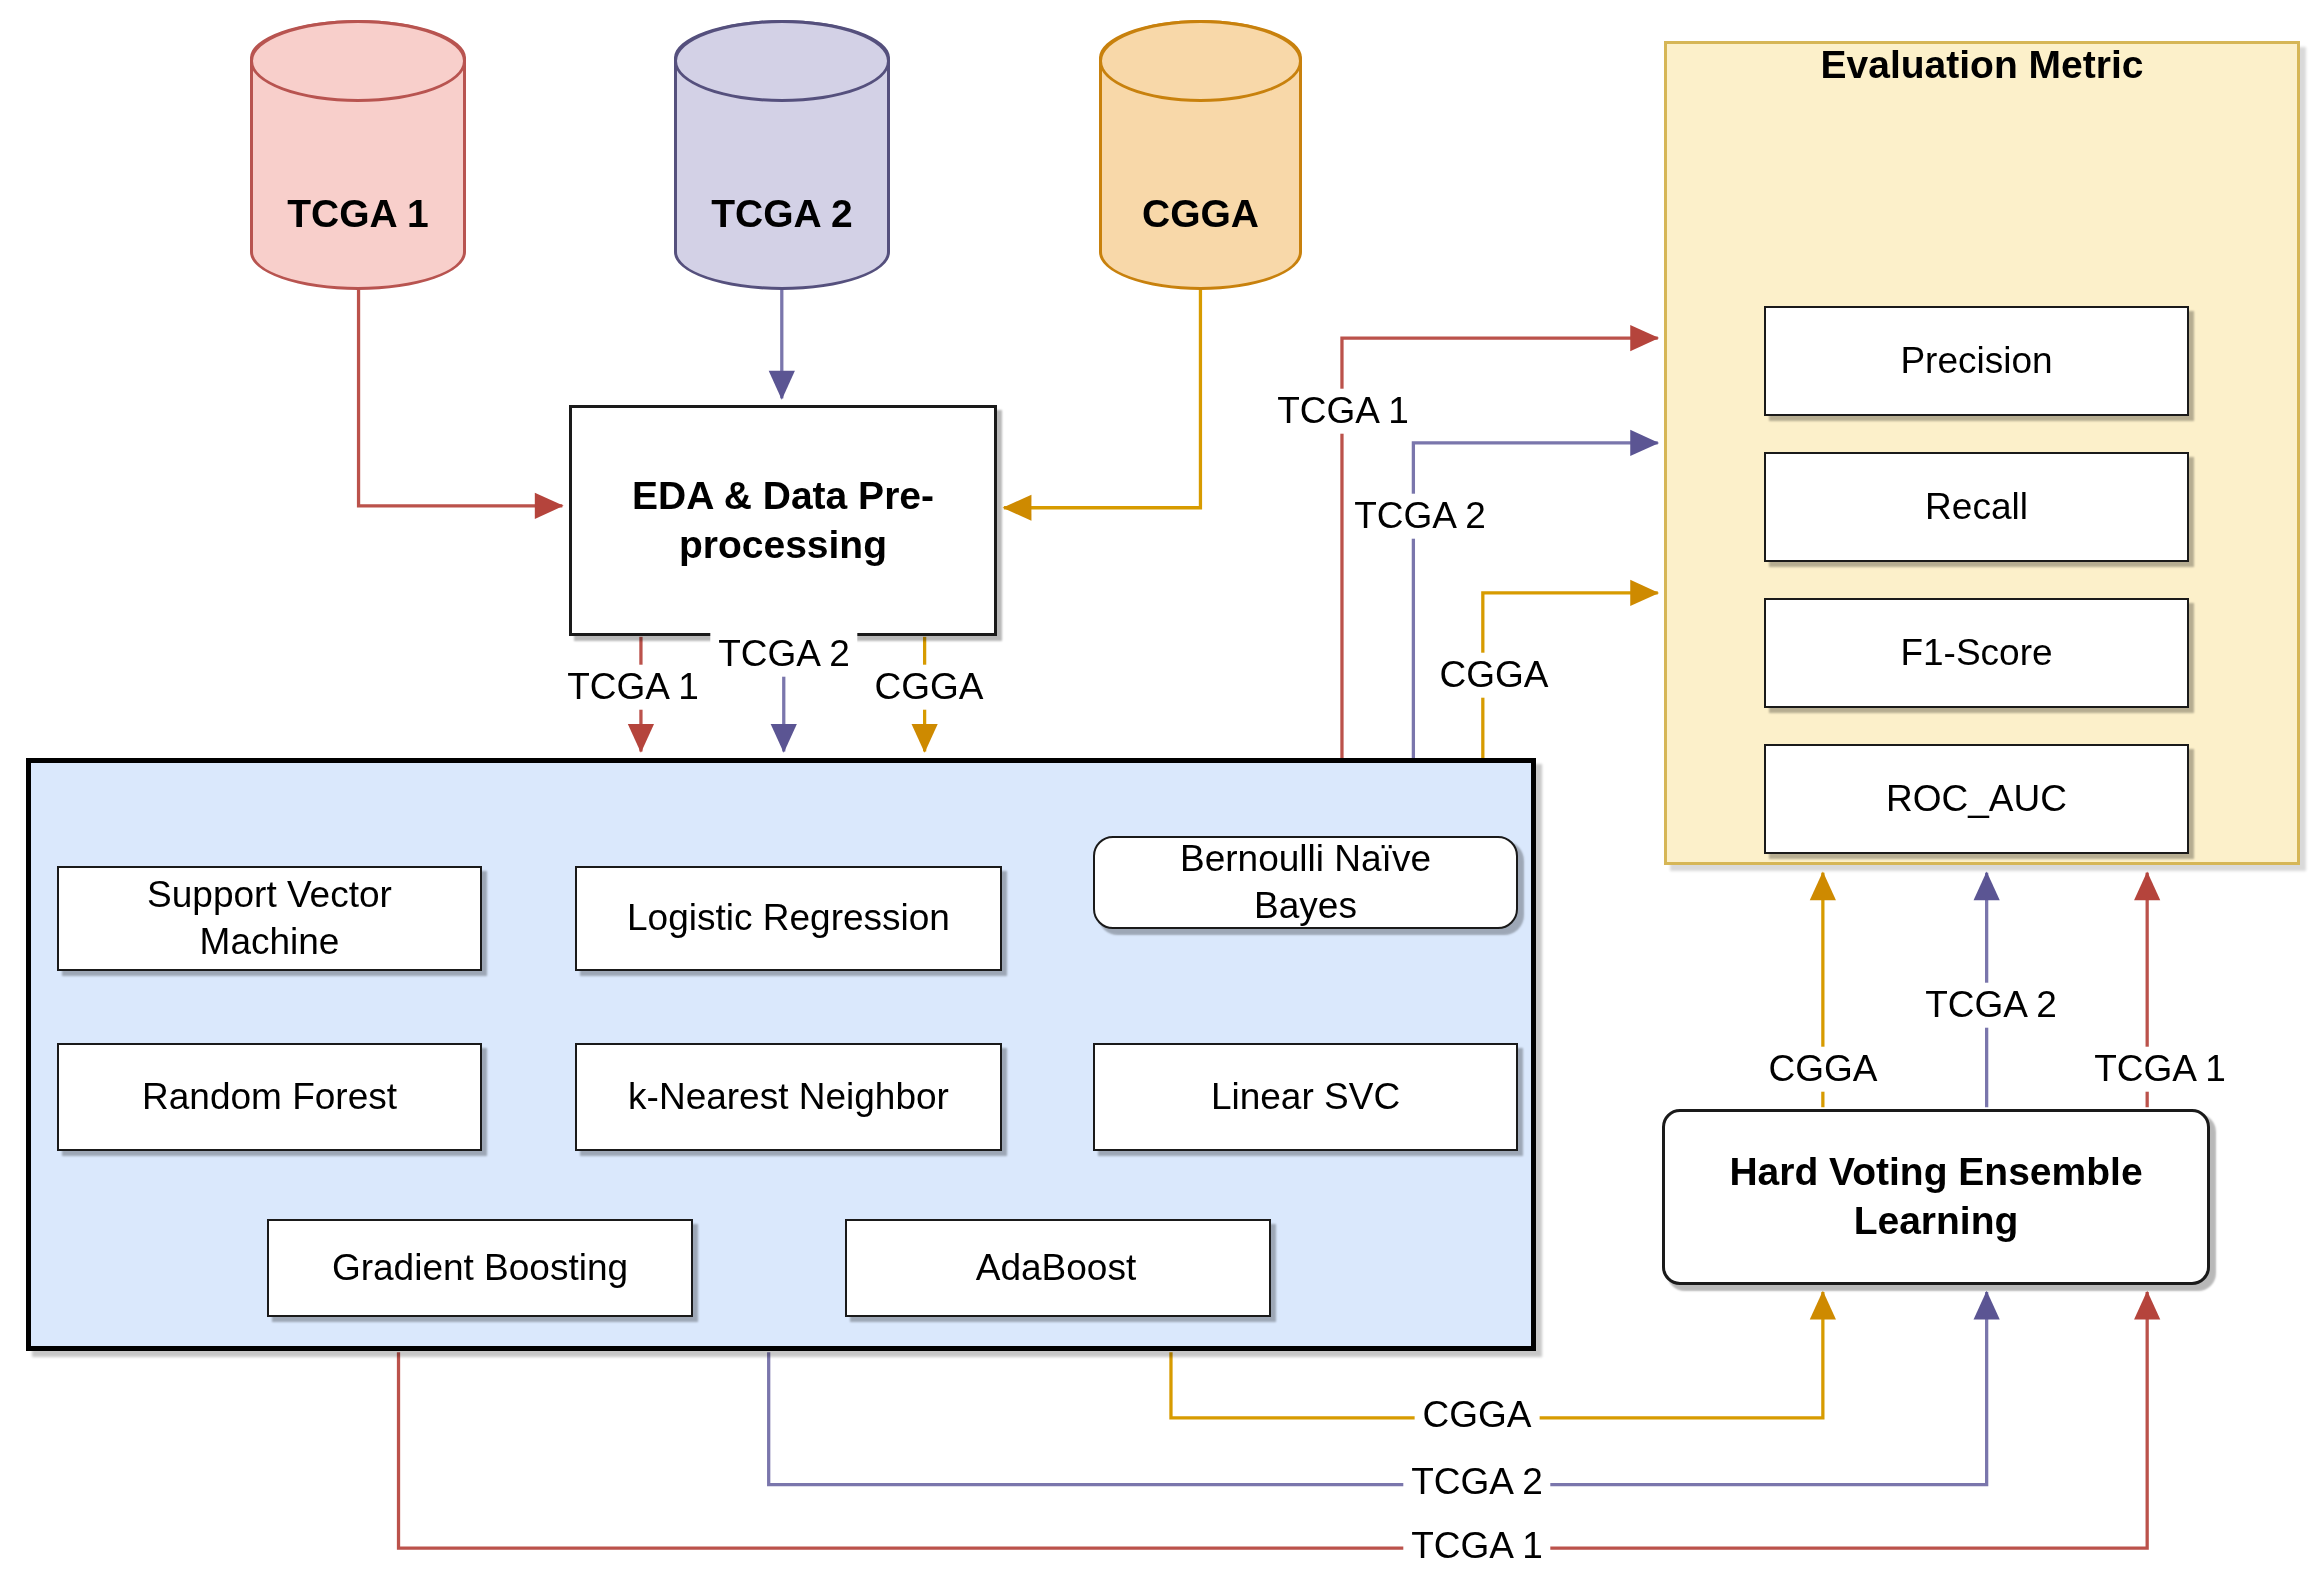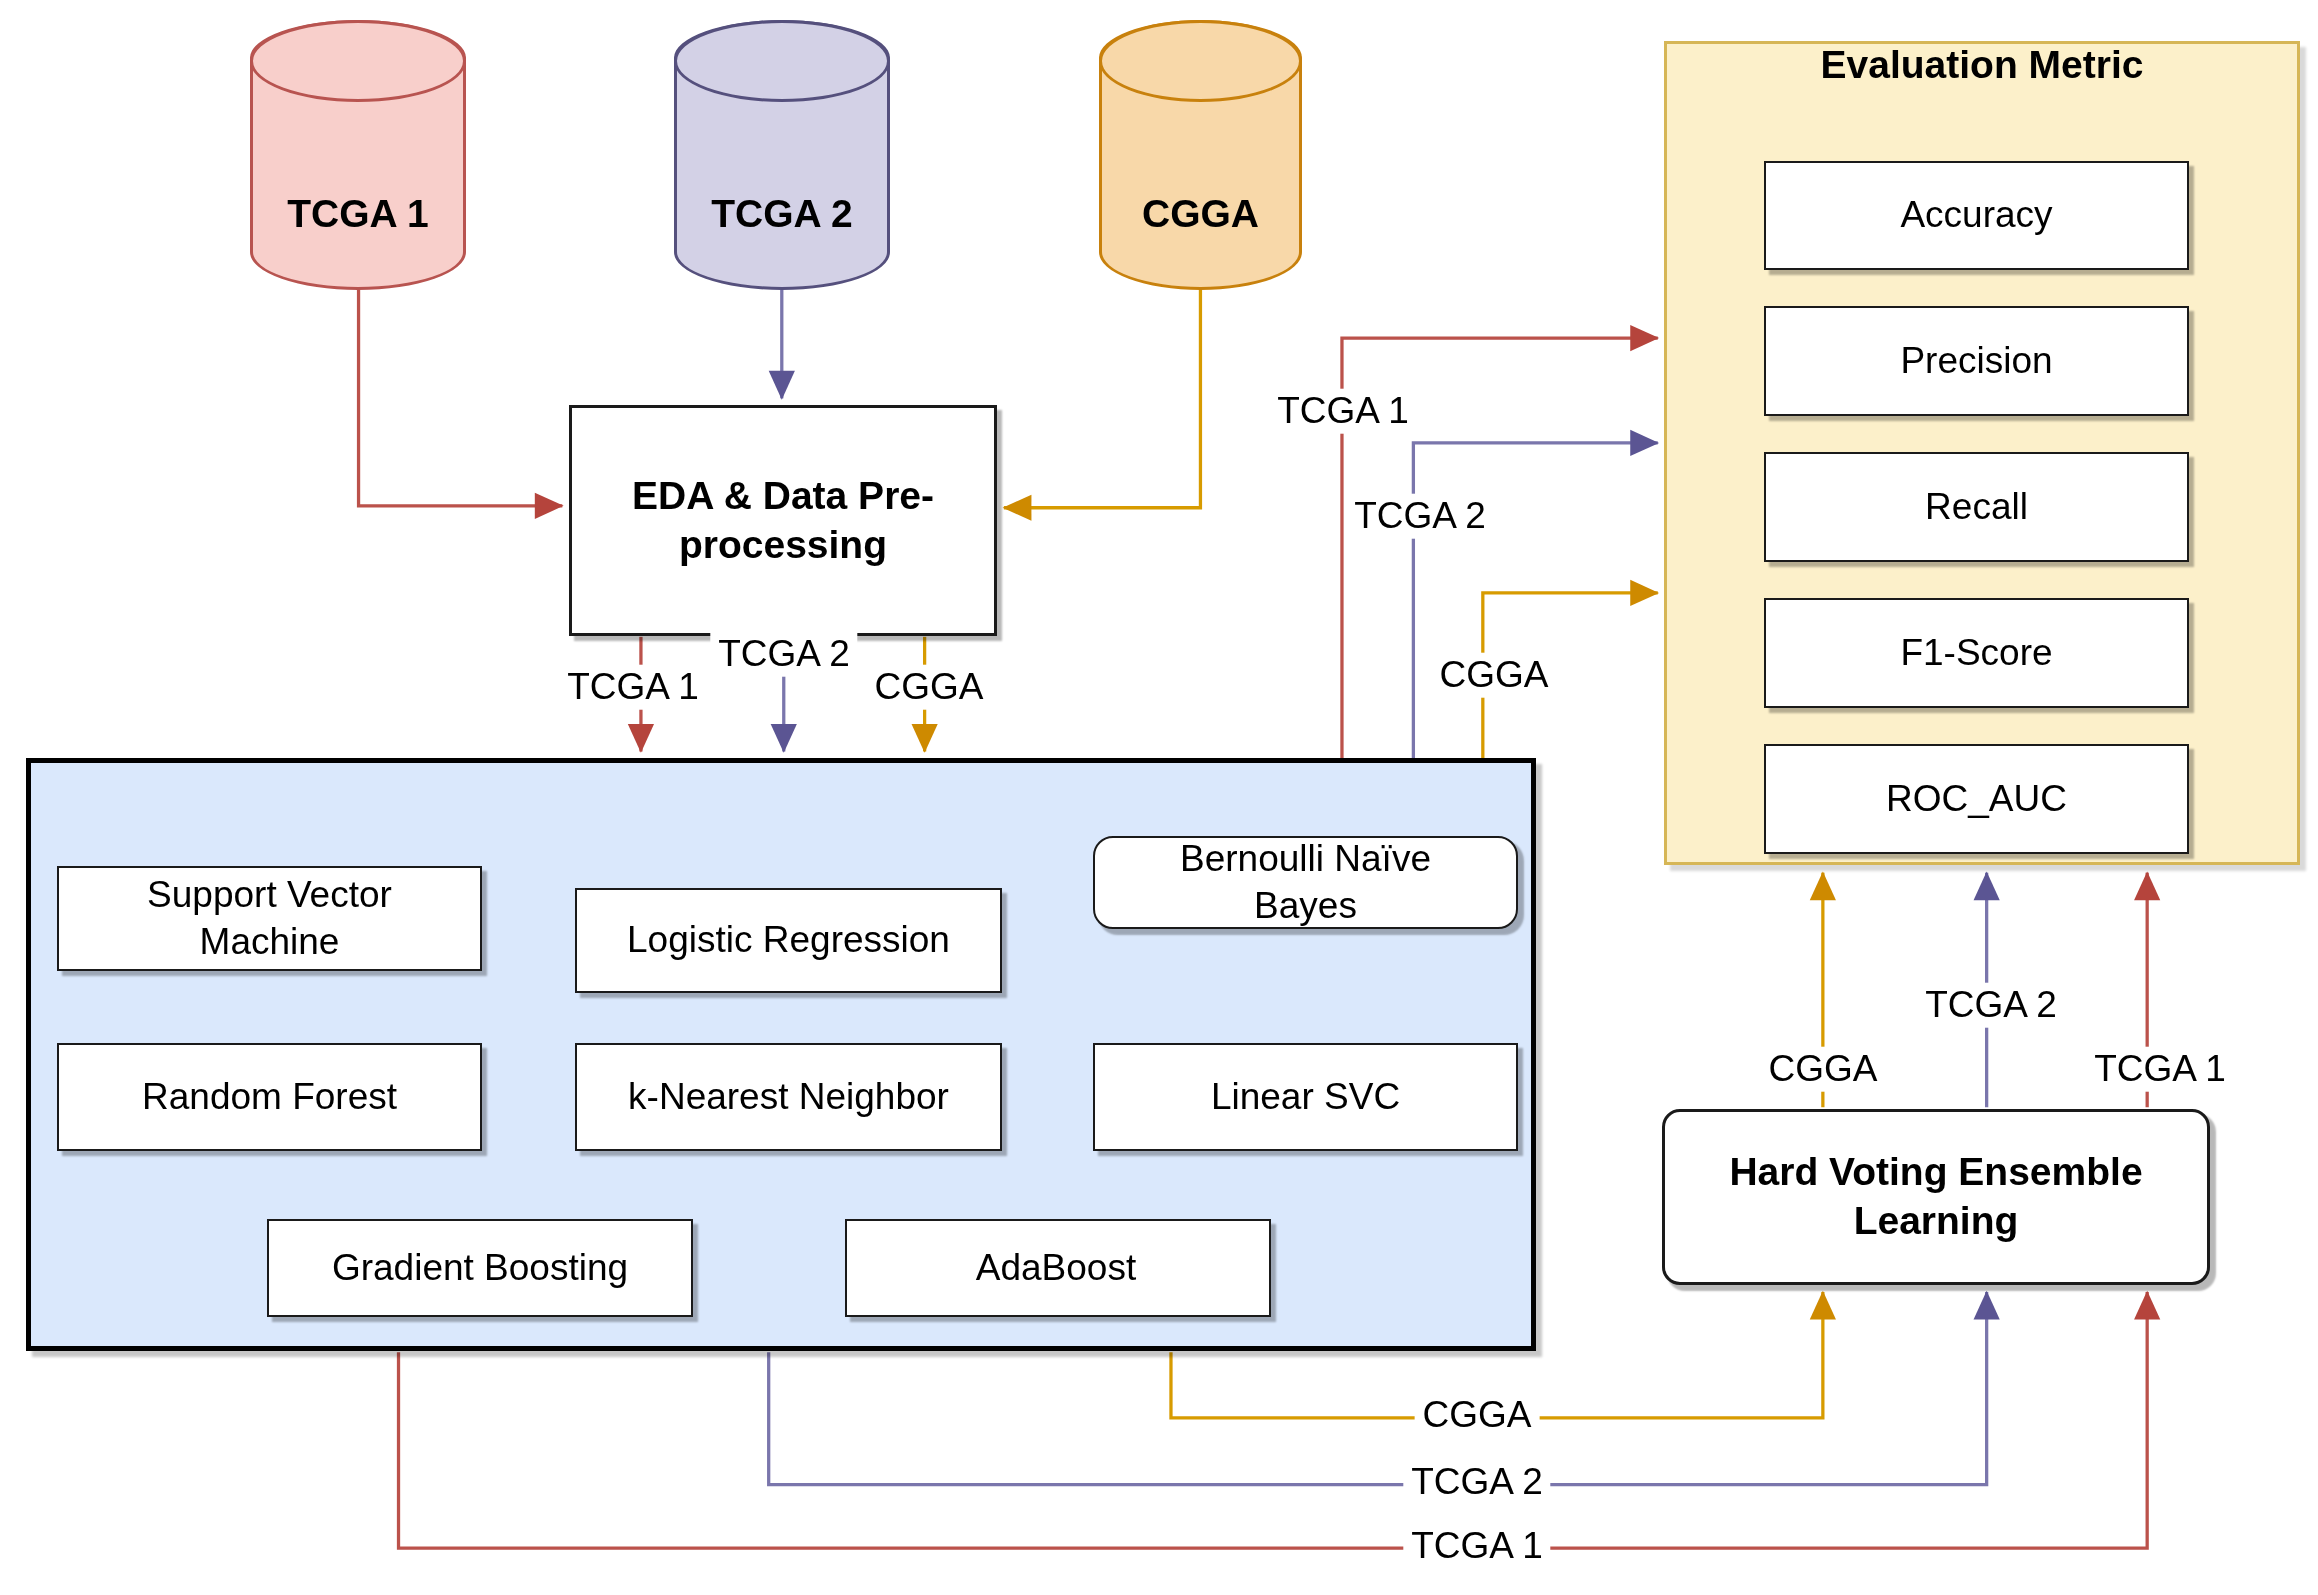--- a/index.html
+++ b/index.html
@@ -89,21 +89,21 @@
 
   <div class="node node-big" style="left:569px;top:405px;width:428px;height:231px;">
     <span>EDA &amp; Data Pre-processing</span>
   </div>
 
   <div class="panel panel-blue" style="left:26px;top:758px;width:1510px;height:593px;"></div>
 
   <div class="node" style="left:57px;top:866px;width:425px;height:105px;">
       <span>Support Vector Machine</span>
     </div>
-  <div class="node" style="left:575px;top:888px;width:427px;height:105px;">
+  <div class="node" style="left:575px;top:866px;width:427px;height:105px;">
       <span>Logistic Regression</span>
     </div>
   <div class="node" style="left:1093px;top:836px;width:425px;height:93px;border-radius:20px;">
       <span>Bernoulli Naïve Bayes</span>
     </div>
   <div class="node" style="left:57px;top:1043px;width:425px;height:108px;">
       <span>Random Forest</span>
     </div>
   <div class="node" style="left:575px;top:1043px;width:427px;height:108px;">
       <span>k-Nearest Neighbor</span>
@@ -114,23 +114,20 @@
   <div class="node" style="left:267px;top:1219px;width:426px;height:98px;">
       <span>Gradient Boosting</span>
     </div>
   <div class="node" style="left:845px;top:1219px;width:426px;height:98px;padding-left:32px;">
       <span>AdaBoost</span>
     </div>
 
   <div class="panel panel-yellow" style="left:1664px;top:41px;width:636px;height:824px;"></div>
   <div class="panel-title" style="left:1664px;top:43px;width:636px;">Evaluation Metric</div>
 
-  <div class="node" style="left:1764px;top:161px;width:425px;height:109px;">
-      <span>Accuracy</span>
-    </div>
   <div class="node" style="left:1764px;top:306px;width:425px;height:110px;">
       <span>Precision</span>
     </div>
   <div class="node" style="left:1764px;top:452px;width:425px;height:110px;">
       <span>Recall</span>
     </div>
   <div class="node" style="left:1764px;top:598px;width:425px;height:110px;">
       <span>F1-Score</span>
     </div>
   <div class="node" style="left:1764px;top:744px;width:425px;height:110px;">

